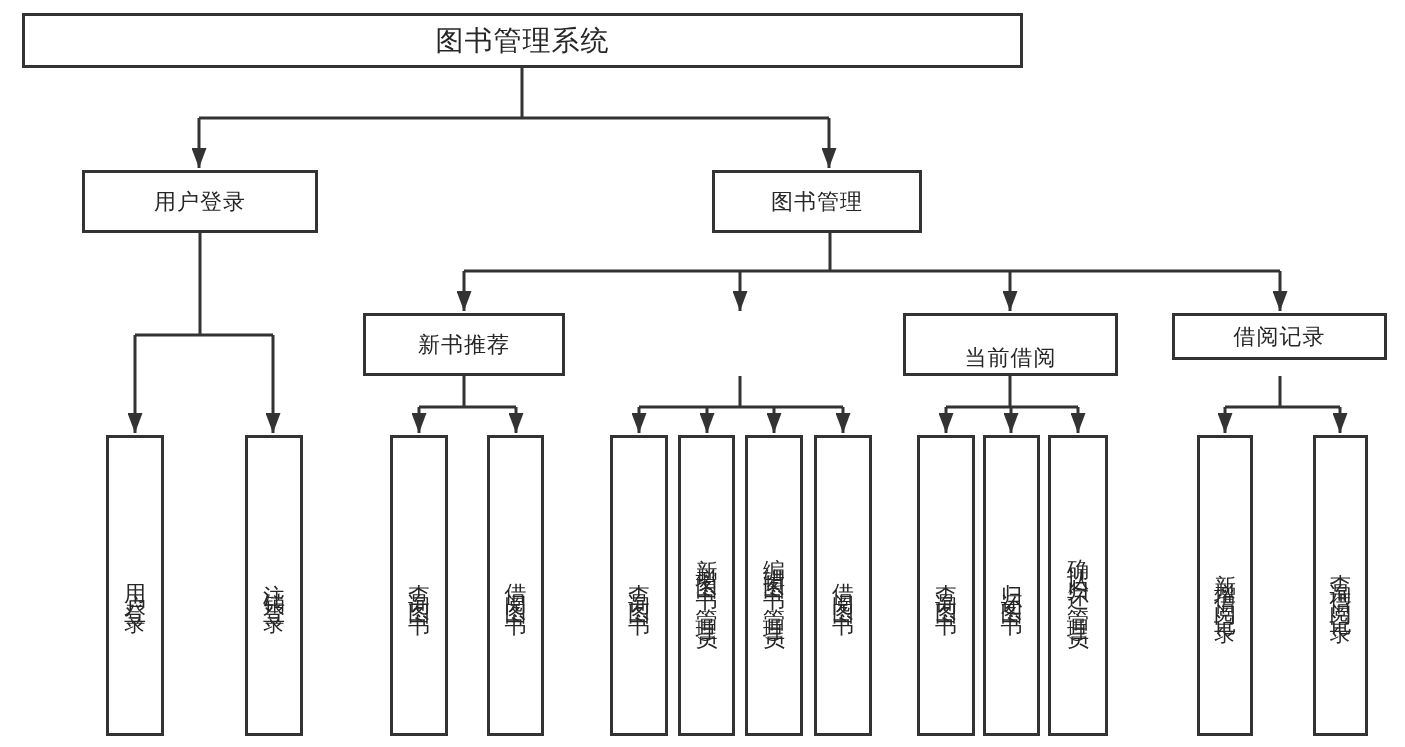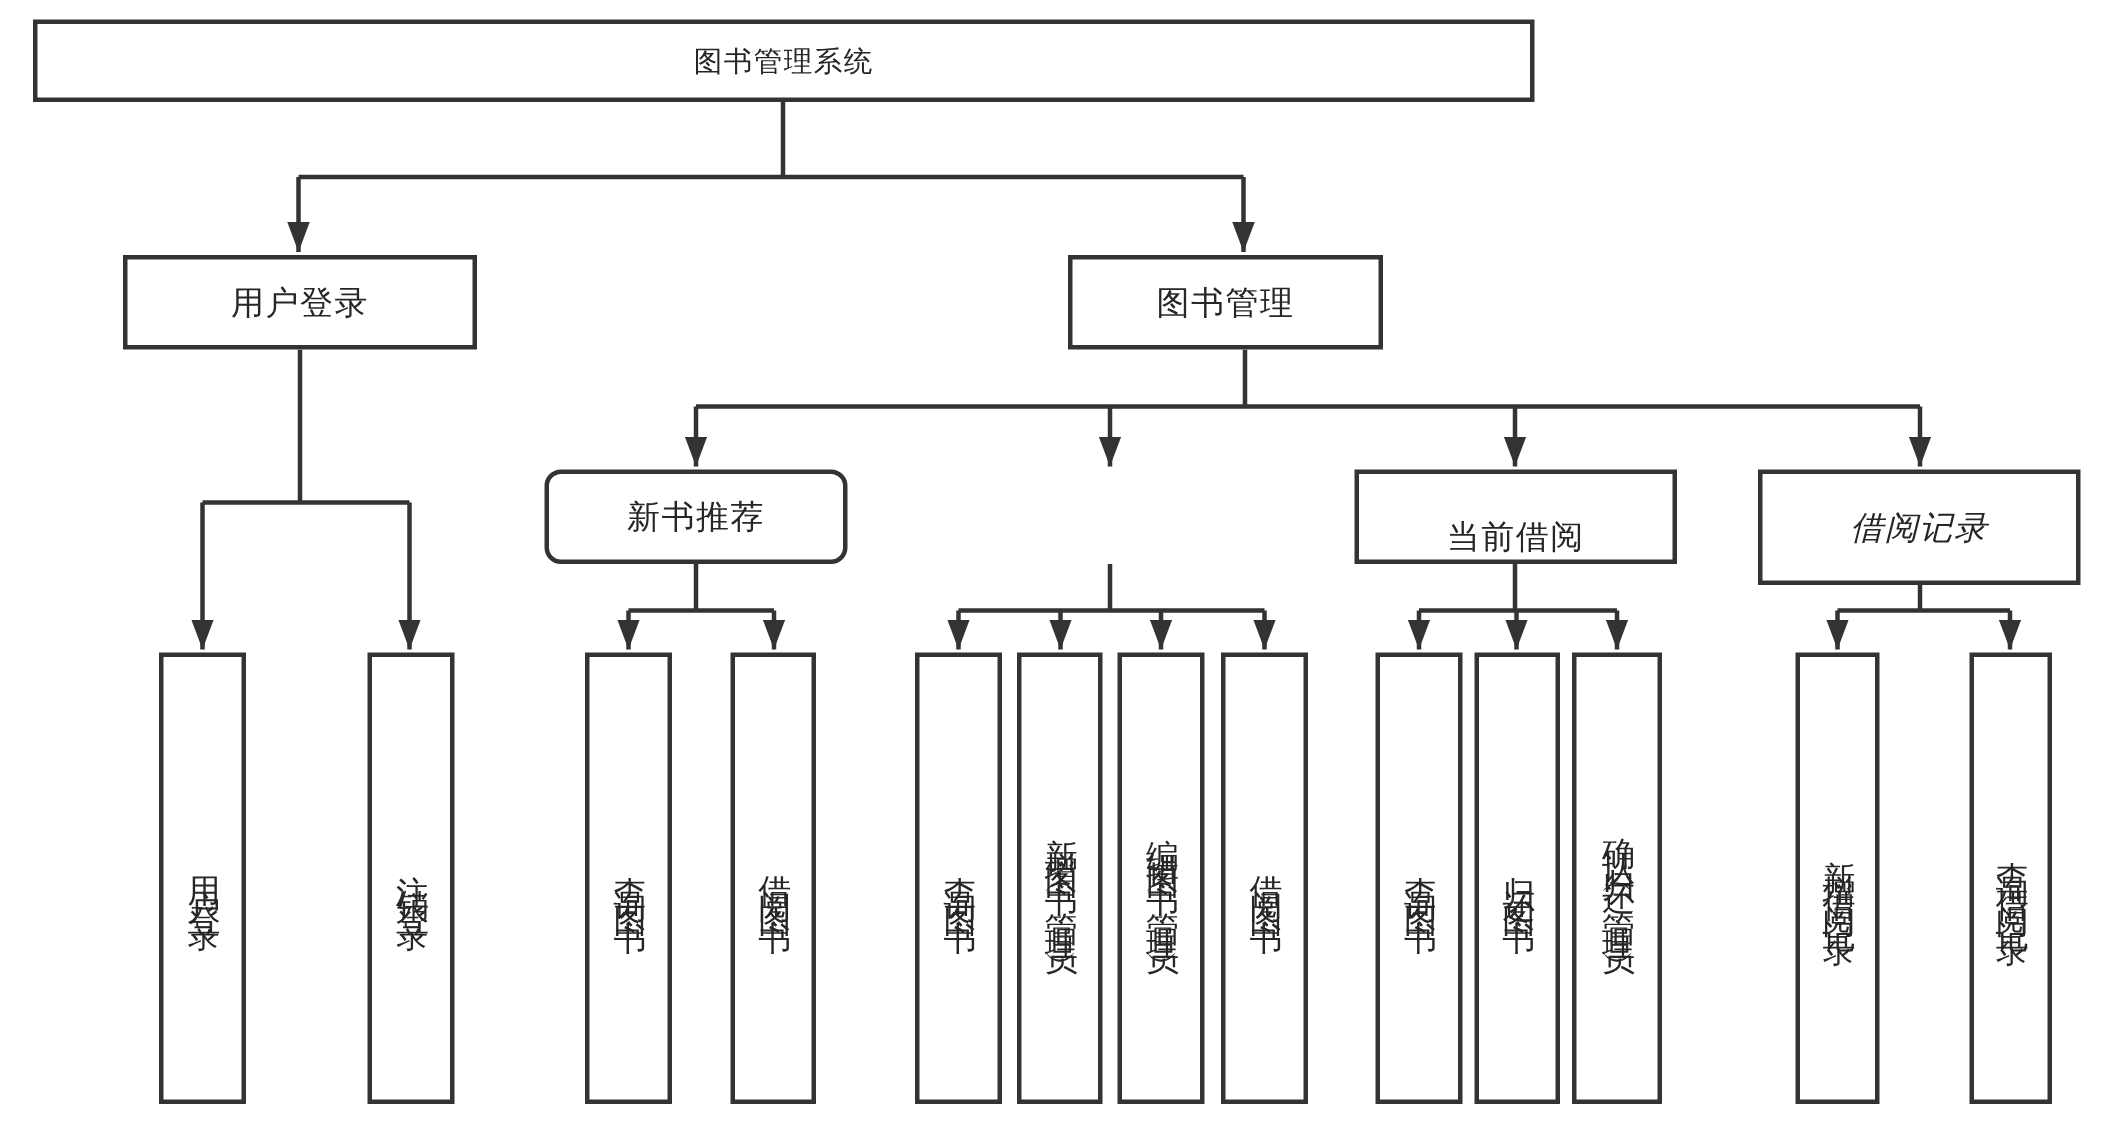--- a/index.html
+++ b/index.html
@@ -20,21 +20,21 @@
     align-items:center;
     justify-content:center;
     color:#262626;
     z-index:2;
   }
   .box.h span{
     font-size:22px;
     letter-spacing:1px;
     white-space:nowrap;
   }
-  .box.root span{font-size:19px;}
+  .box.root span{font-size:28px;}
   .box.v span{
     writing-mode:vertical-rl;
     text-orientation:mixed;
     font-size:22px;
     letter-spacing:10px;
     line-height:1;
   }
   .watermark{
     position:absolute;
     right:6px;
@@ -96,27 +96,27 @@
     <span>图书管理系统</span>
   </div>
 
   <div class="box h" style="left:82px;top:170px;width:236px;height:63px;">
     <span>用户登录</span>
   </div>
   <div class="box h" style="left:712px;top:170px;width:210px;height:63px;">
     <span>图书管理</span>
   </div>
 
-  <div class="box h" style="left:363px;top:313px;width:202px;height:63px;border-radius:11px;">
+  <div class="box h" style="left:363px;top:313px;width:202px;height:63px;">
     <span>新书推荐</span>
   </div>
   <div class="box h" style="left:903px;top:313px;width:215px;height:63px;align-items:flex-end;">
     <span>当前借阅</span>
   </div>
-  <div class="box h" style="left:1172px;top:313px;width:215px;height:77px;font-style:italic;">
+  <div class="box h" style="left:1172px;top:313px;width:215px;height:47px;">
     <span>借阅记录</span>
   </div>
 
   <div class="box v" style="left:106px;top:435px;width:58px;height:301px;">
     <span>用户登录</span>
   </div>
   <div class="box v" style="left:245px;top:435px;width:58px;height:301px;">
     <span>注销登录</span>
   </div>
 

